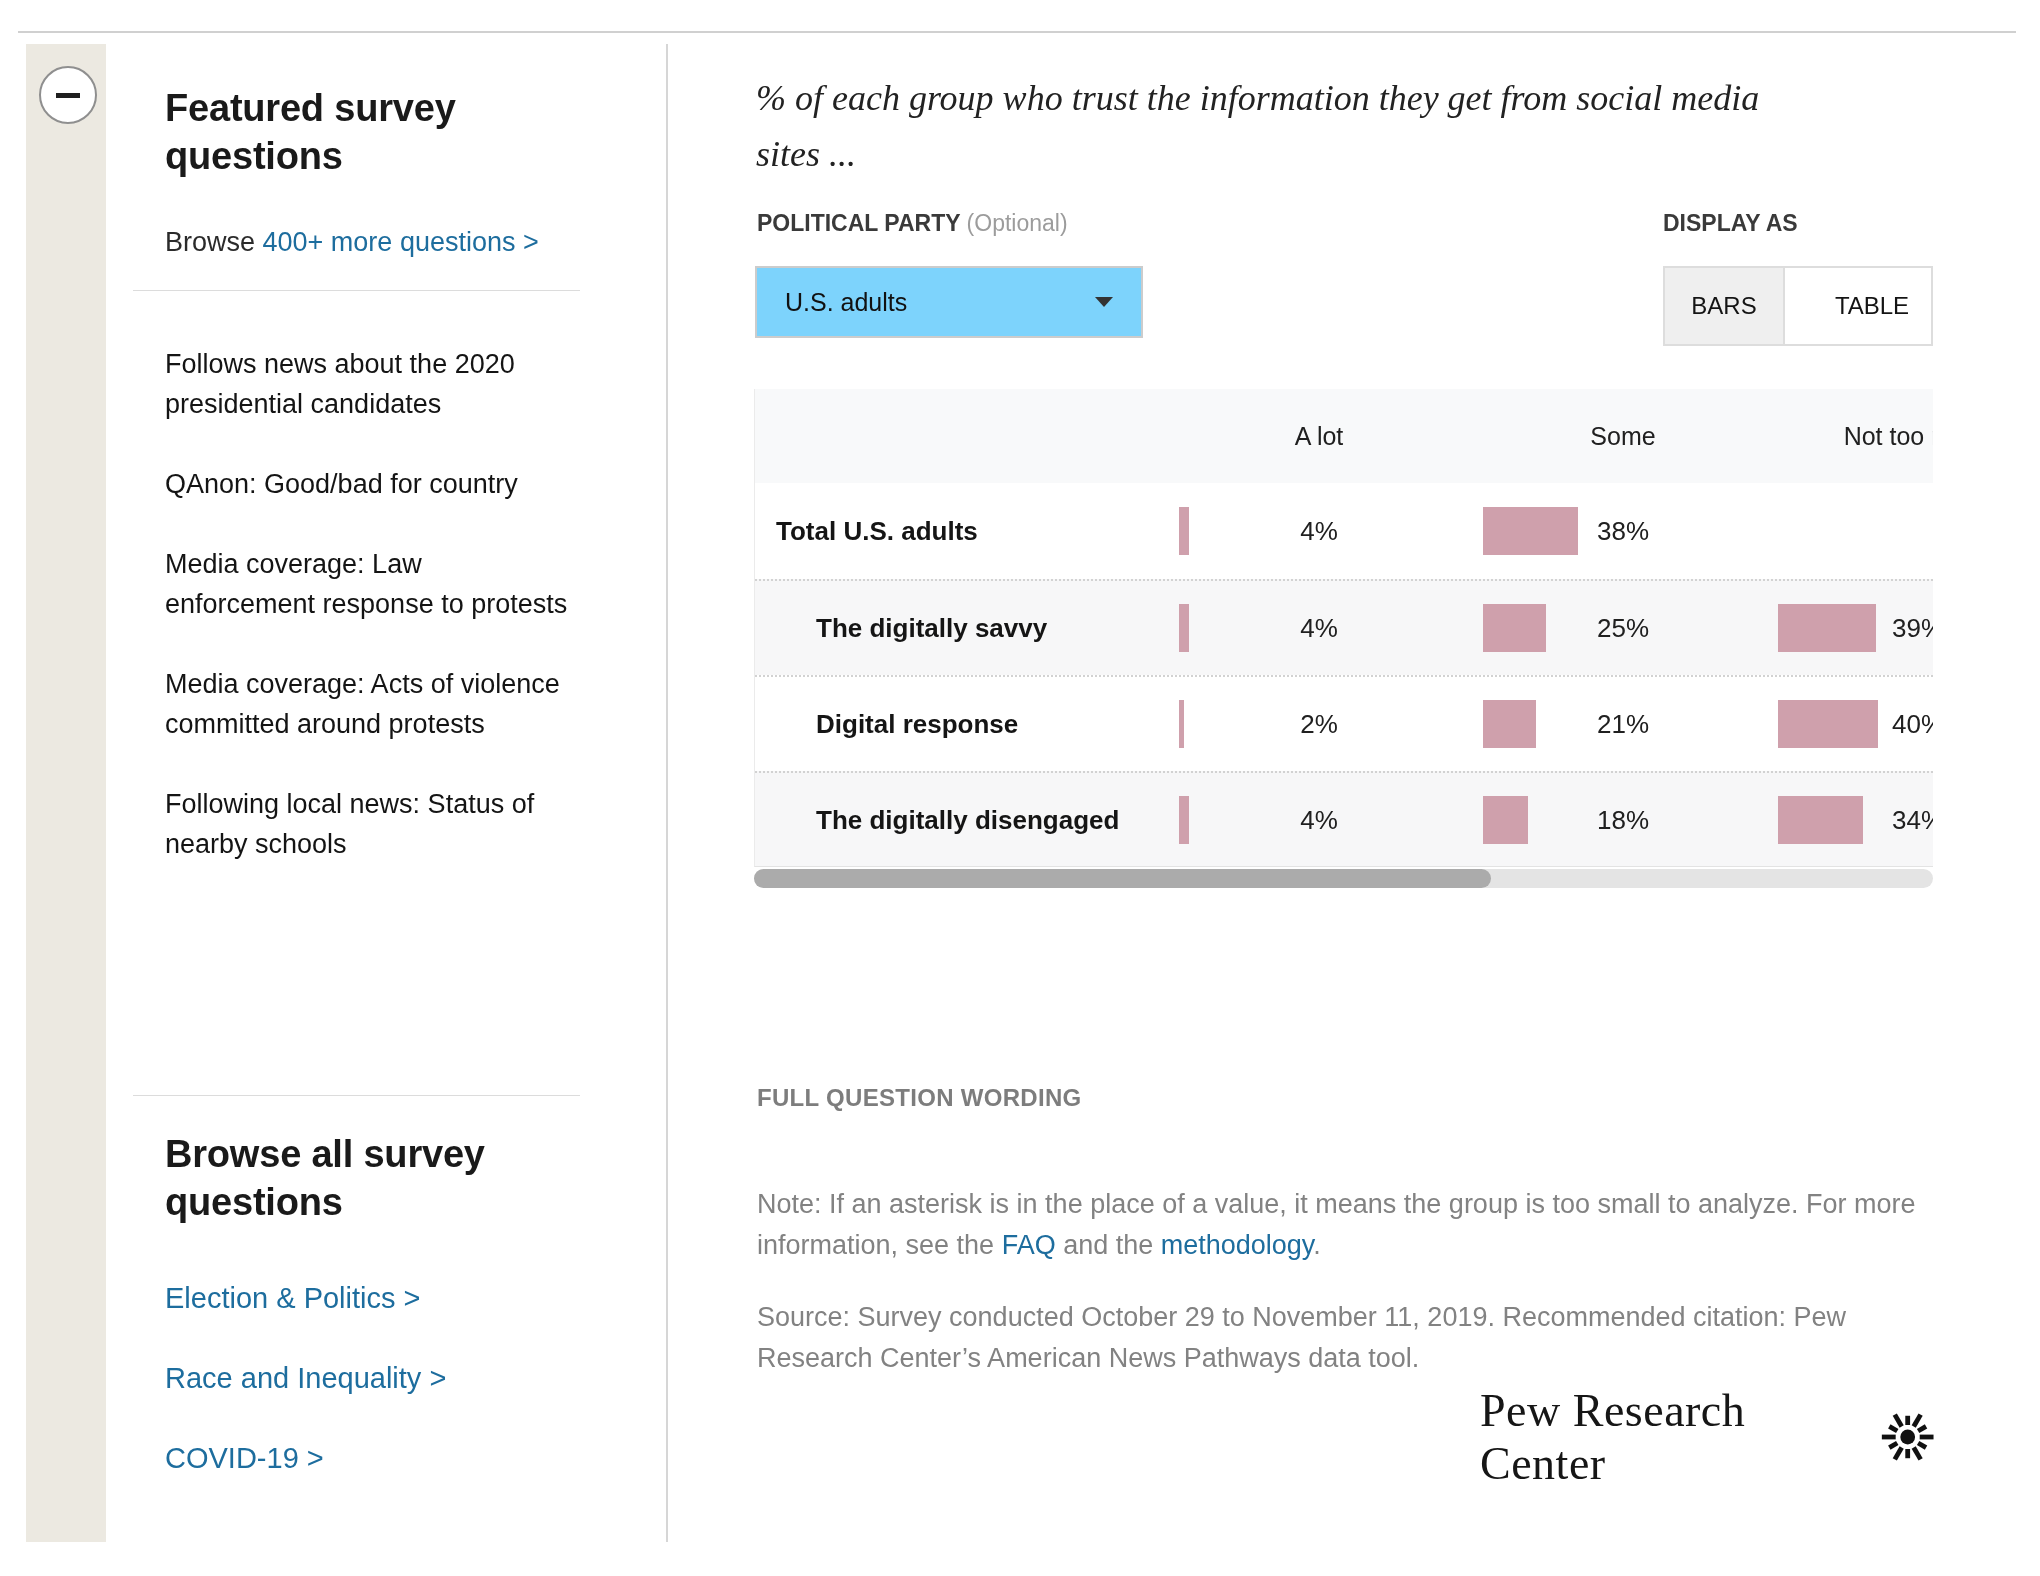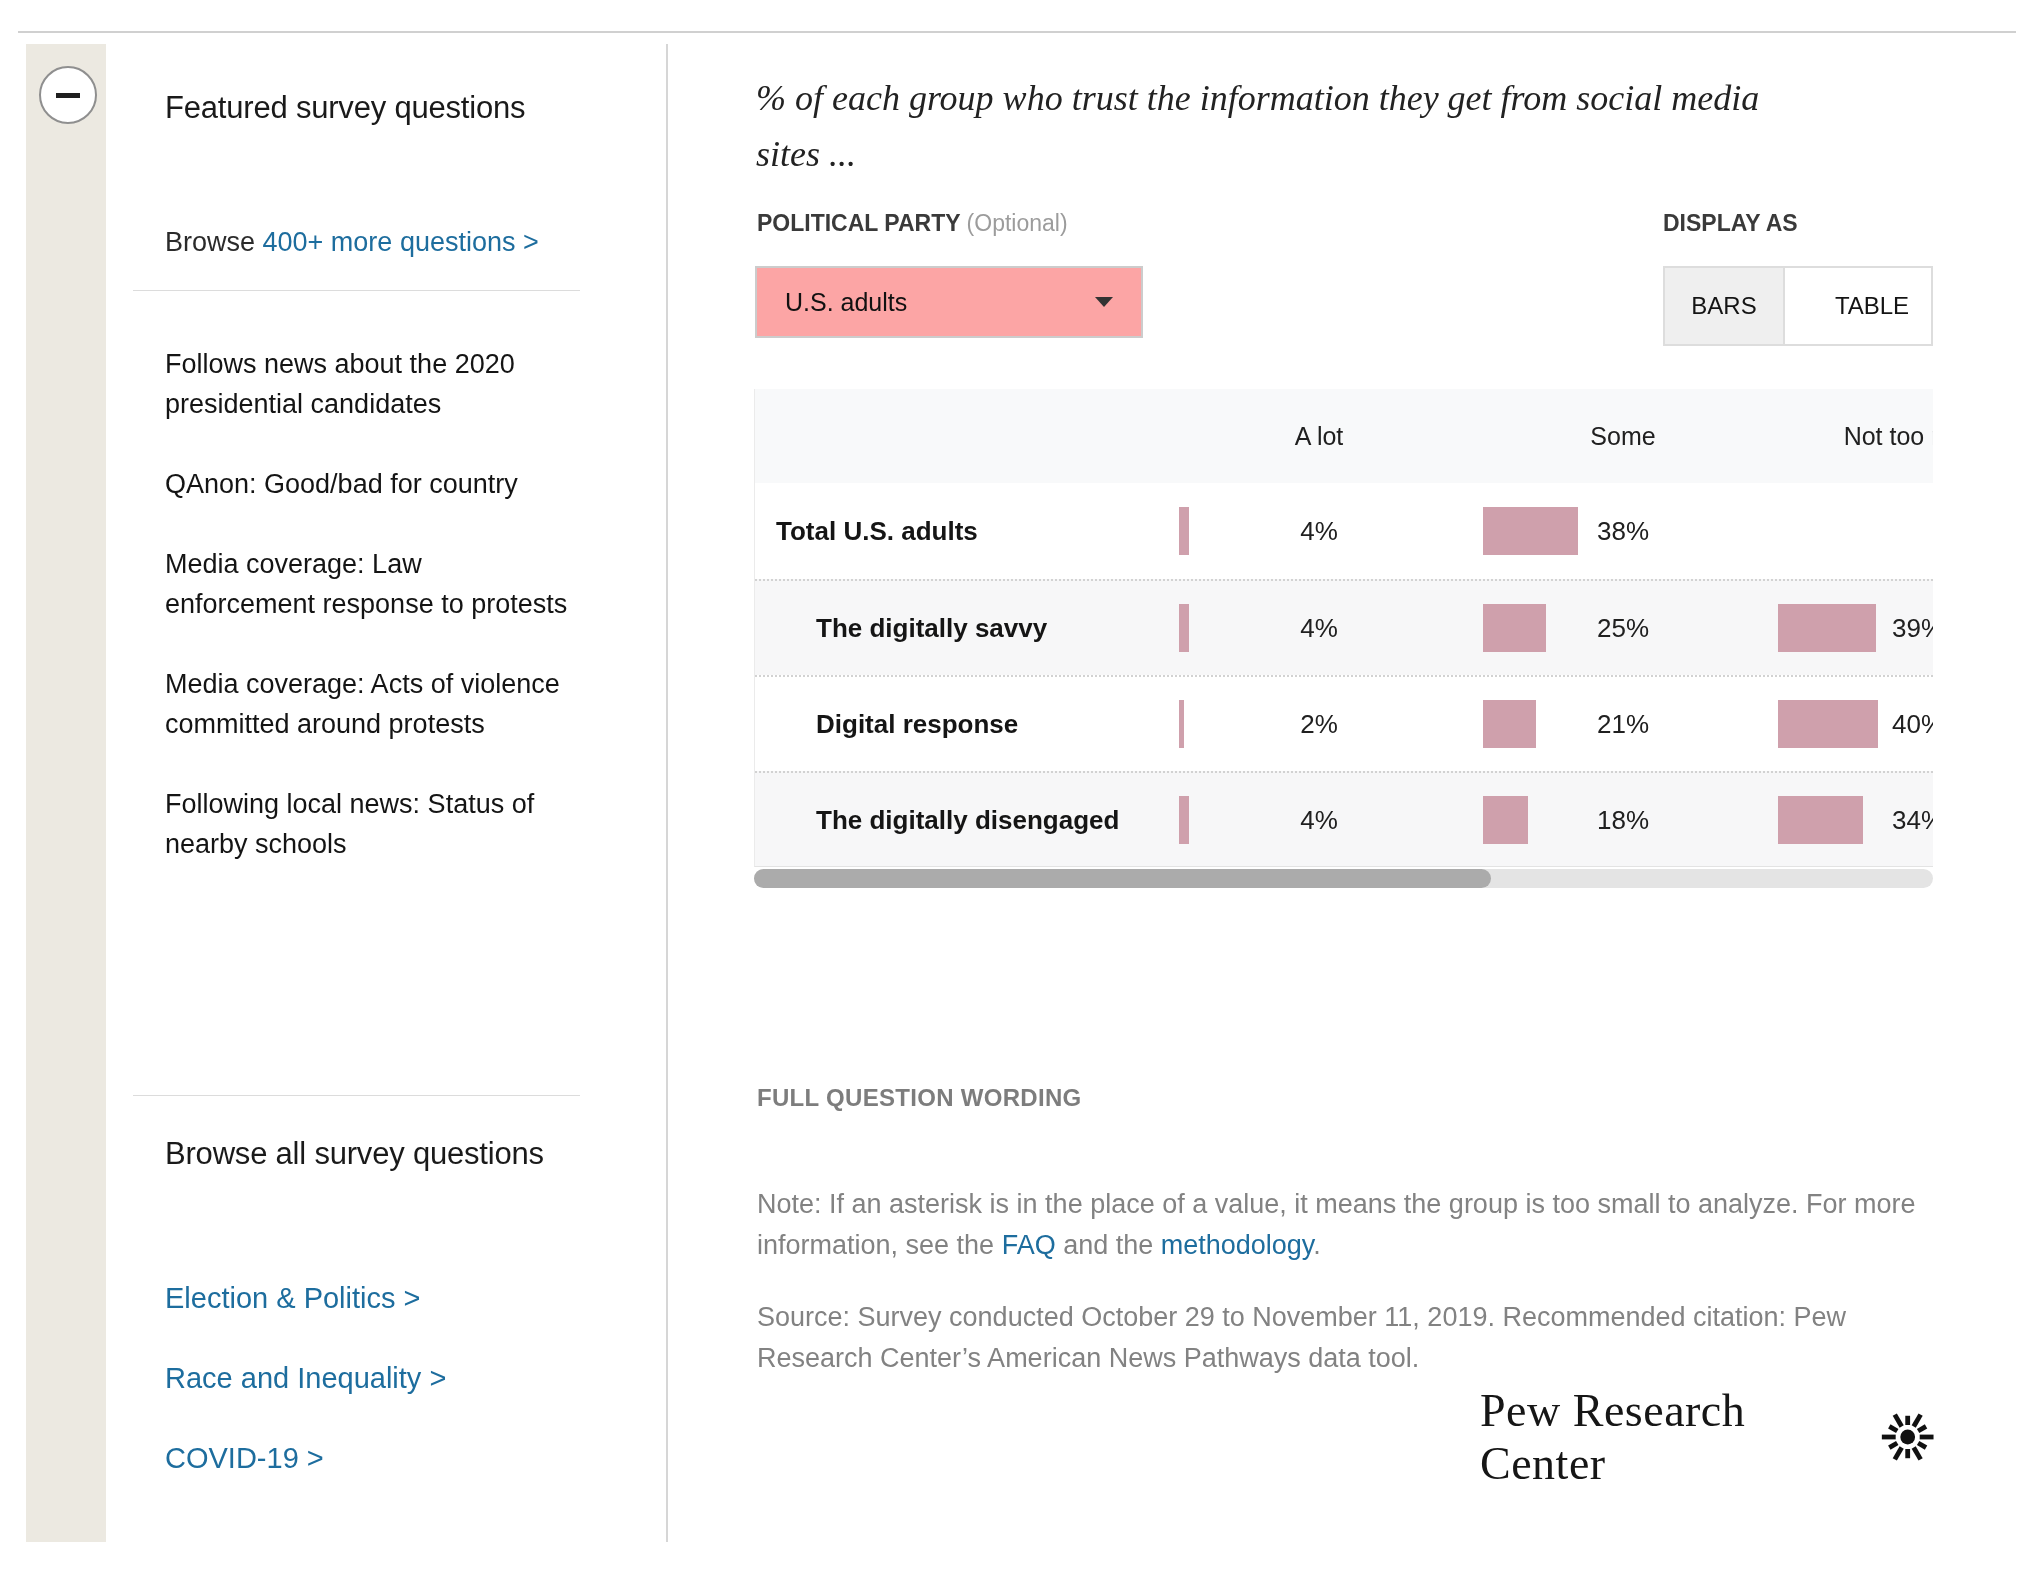--- a/index.html
+++ b/index.html
@@ -9,21 +9,21 @@
   .top-rule { position:absolute; left:18px; top:31px; width:1998px; height:2px; background:#d0d0d0; }
   .beige-strip { position:absolute; left:26px; top:44px; width:80px; height:1498px; background:#ece9e1; }
   .collapse-btn { position:absolute; left:39px; top:66px; width:58px; height:58px; border-radius:50%;
                   background:#fff; border:2px solid #8f8f8f; box-sizing:border-box;
                   display:flex; align-items:center; justify-content:center; cursor:pointer; }
   .collapse-btn .minus { width:24px; height:5px; background:#1f1f1f; }
 
   .v-divider { position:absolute; left:666px; top:44px; width:2px; height:1498px; background:#d6d6d6; }
 
   
-  .side-heading { position:absolute; left:165px; width:410px; font-size:31px; font-weight:normal;
+  .side-heading { position:absolute; left:165px; width:410px; font-size:38px; font-weight:bold;
                   line-height:48px; color:#1a1a1a; letter-spacing:-0.2px; }
   .feat-heading { top:84px; }
   .browse-line { position:absolute; left:165px; top:227px; font-size:27px; color:#2b2b2b; }
   .blue-link { color:#1d6d9e; text-decoration:none; cursor:pointer; }
   .side-sep { position:absolute; left:133px; width:447px; height:1px; background:#dcdcdc; }
   .sep-1 { top:290px; } .sep-2 { top:1095px; }
   .question-list { position:absolute; left:165px; top:344px; width:408px; font-size:27px;
                    line-height:40px; color:#141414; }
   .question-list .q-item { margin-bottom:40px; cursor:pointer; }
   .browse-all-heading { top:1130px; }
@@ -31,21 +31,21 @@
   .cat-links .cat-link { display:block; margin-bottom:44px; }
 
   
   .main-title { position:absolute; left:756px; top:70px; width:1230px;
                 font-family:"Liberation Serif", serif; font-style:italic;
                 font-size:36px; line-height:56px; color:#222; }
   .ctrl-label { position:absolute; top:210px; font-size:23px; font-weight:bold; color:#3a3a3a; }
   .pp-label { left:757px; }
   .pp-label .optional { font-weight:normal; color:#9c9c9c; }
   .dropdown { position:absolute; left:755px; top:266px; width:388px; height:72px; box-sizing:border-box;
-              border:2px solid #cccccc; background:#fca5a5; display:flex; align-items:center;
+              border:2px solid #cccccc; background:#7dd3fc; display:flex; align-items:center;
               justify-content:space-between; padding:0 28px; cursor:pointer; }
   .dropdown .dd-value { font-size:25px; color:#111; }
   .caret-down { width:0; height:0; border-left:9px solid transparent; border-right:9px solid transparent;
                 border-top:10px solid #333; }
   .da-label { left:1663px; }
   .toggle { position:absolute; left:1663px; top:266px; width:270px; height:80px; box-sizing:border-box;
             border:2px solid #dddddd; background:#fff; display:flex;gap:28px; }
   .toggle .opt { flex:1; display:flex; align-items:center; justify-content:center;
                  font-size:24px; color:#141414; cursor:pointer; }
   .toggle .opt.selected { background:#efefef; border-right:2px solid #dddddd; }

